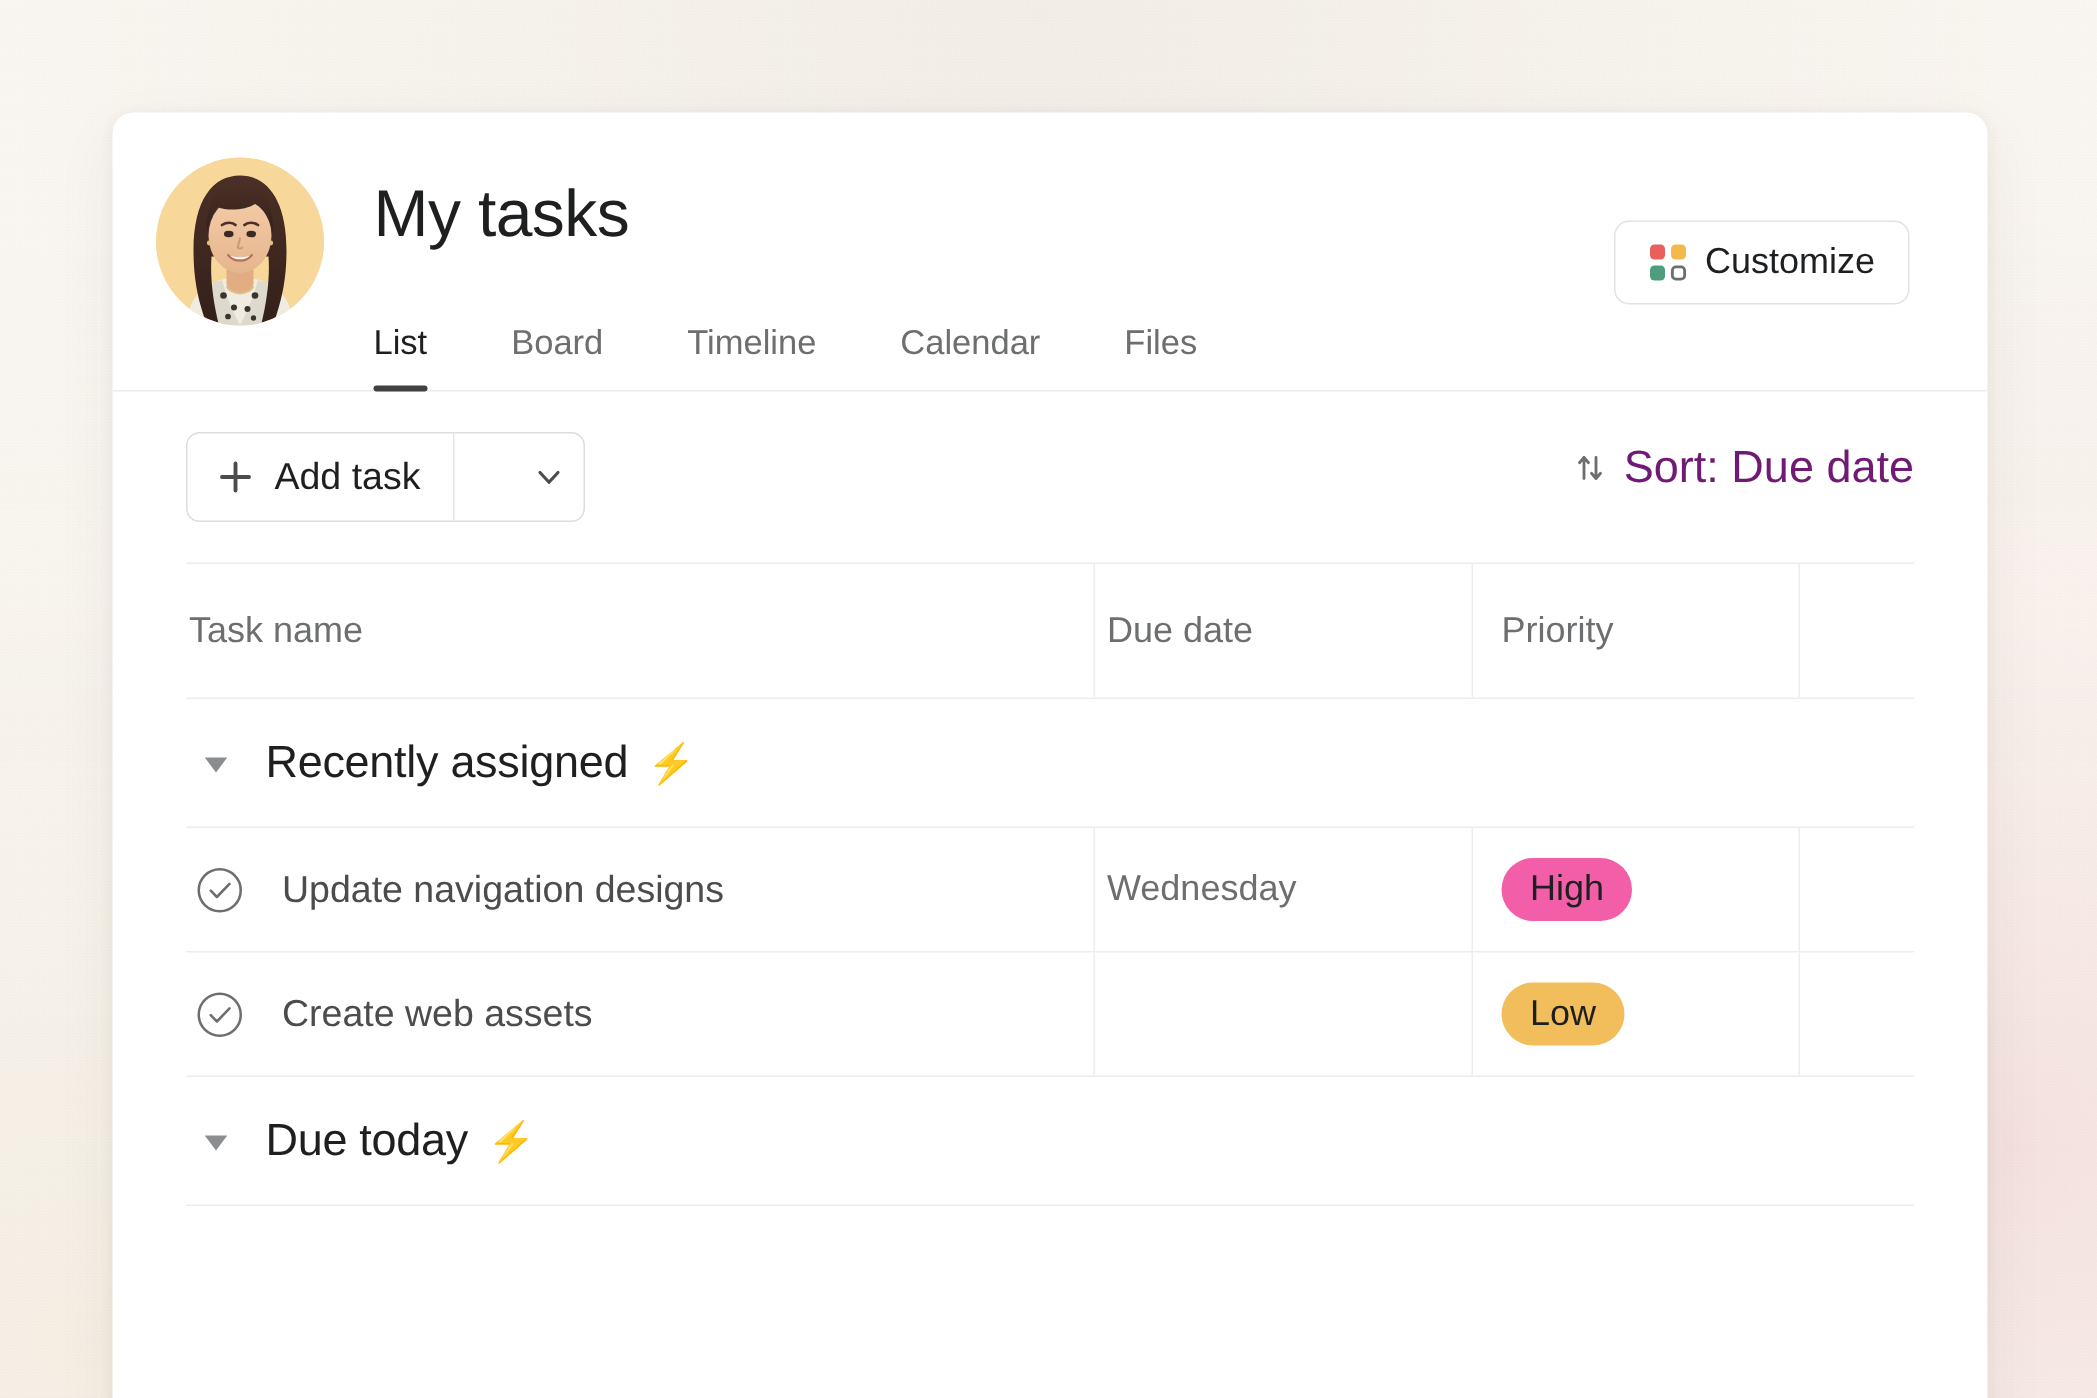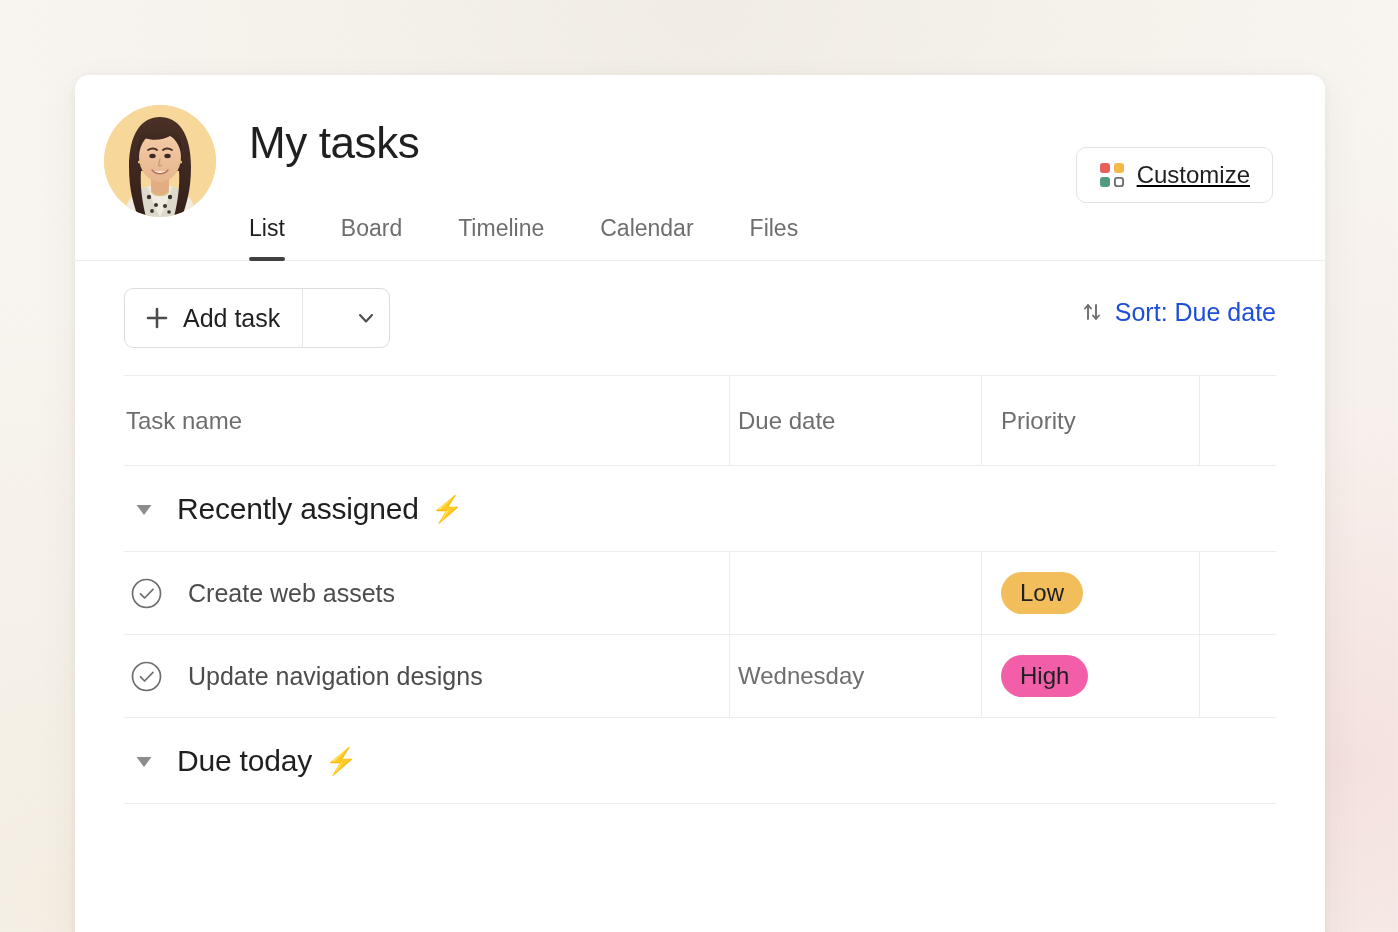--- a/index.html
+++ b/index.html
@@ -119,21 +119,20 @@
     display: flex;
     align-items: center;
     gap: 12px;
     height: 56px;
     padding: 0 22px;
     border: 1px solid #e3e2e0;
     border-radius: 10px;
     background: #fff;
     cursor: pointer;
     box-sizing: border-box;
-    text-decoration: underline;
   }
   .customize-label {
     font-size: 24px;
     color: #1e1f21;
     line-height: 28px;
   }
   .cz-icon { width: 26px; height: 26px; display: block; }
 
   
   .toolbar {
@@ -179,22 +178,22 @@
   .sort-control {
     position: absolute;
     right: 49px;
     top: 36px;
     display: flex;
     align-items: center;
     gap: 12px;
     cursor: pointer;
   }
   .sort-label {
-    font-size: 25px;
-    color: #1d4ed8;
+    font-size: 30px;
+    color: #701a75;
     line-height: 30px;
     white-space: nowrap;
   }
   .sort-icon { width: 22px; height: 22px; display: block; }
 
   
   .table {
     margin: 0 49px;
     border-top: 1px solid #eeedeb;
   }
@@ -423,44 +422,44 @@
       <span class="section-title">Recently assigned</span>
       <span class="section-emoji">⚡</span>
     </div>
 
     <div class="row task-row">
       <div class="cell-task">
         <svg class="task-check" viewBox="0 0 31 31" xmlns="http://www.w3.org/2000/svg">
           <circle cx="15.5" cy="15.5" r="14" fill="none" stroke="#6d6e6f" stroke-width="1.7"></circle>
           <path d="M9.5 15.8 L13.6 20 L22 11.3" stroke="#6d6e6f" stroke-width="1.7" fill="none" stroke-linecap="round" stroke-linejoin="round"></path>
         </svg>
-        <span class="task-name">Create web assets</span>
+        <span class="task-name">Update navigation designs</span>
       </div>
       <div class="cell-due">
-        <span class="due-text"></span>
+        <span class="due-text">Wednesday</span>
       </div>
       <div class="cell-priority">
-        <span class="pill" style="background:#f2be5c">Low</span>
+        <span class="pill" style="background:#f25fa8">High</span>
       </div>
       <div class="cell-extra"></div>
     </div>
 
     <div class="row task-row">
       <div class="cell-task">
         <svg class="task-check" viewBox="0 0 31 31" xmlns="http://www.w3.org/2000/svg">
           <circle cx="15.5" cy="15.5" r="14" fill="none" stroke="#6d6e6f" stroke-width="1.7"></circle>
           <path d="M9.5 15.8 L13.6 20 L22 11.3" stroke="#6d6e6f" stroke-width="1.7" fill="none" stroke-linecap="round" stroke-linejoin="round"></path>
         </svg>
-        <span class="task-name">Update navigation designs</span>
+        <span class="task-name">Create web assets</span>
       </div>
       <div class="cell-due">
-        <span class="due-text">Wednesday</span>
+        <span class="due-text"></span>
       </div>
       <div class="cell-priority">
-        <span class="pill" style="background:#f25fa8">High</span>
+        <span class="pill" style="background:#f2be5c">Low</span>
       </div>
       <div class="cell-extra"></div>
     </div>
 
     <div class="section-row">
       <svg class="collapse-tri" viewBox="0 0 22 22" xmlns="http://www.w3.org/2000/svg">
         <path d="M3.5 7 L18.5 7 L11 17 Z" fill="#8c8d8e"></path>
       </svg>
       <span class="section-title">Due today</span>
       <span class="section-emoji">⚡</span>

